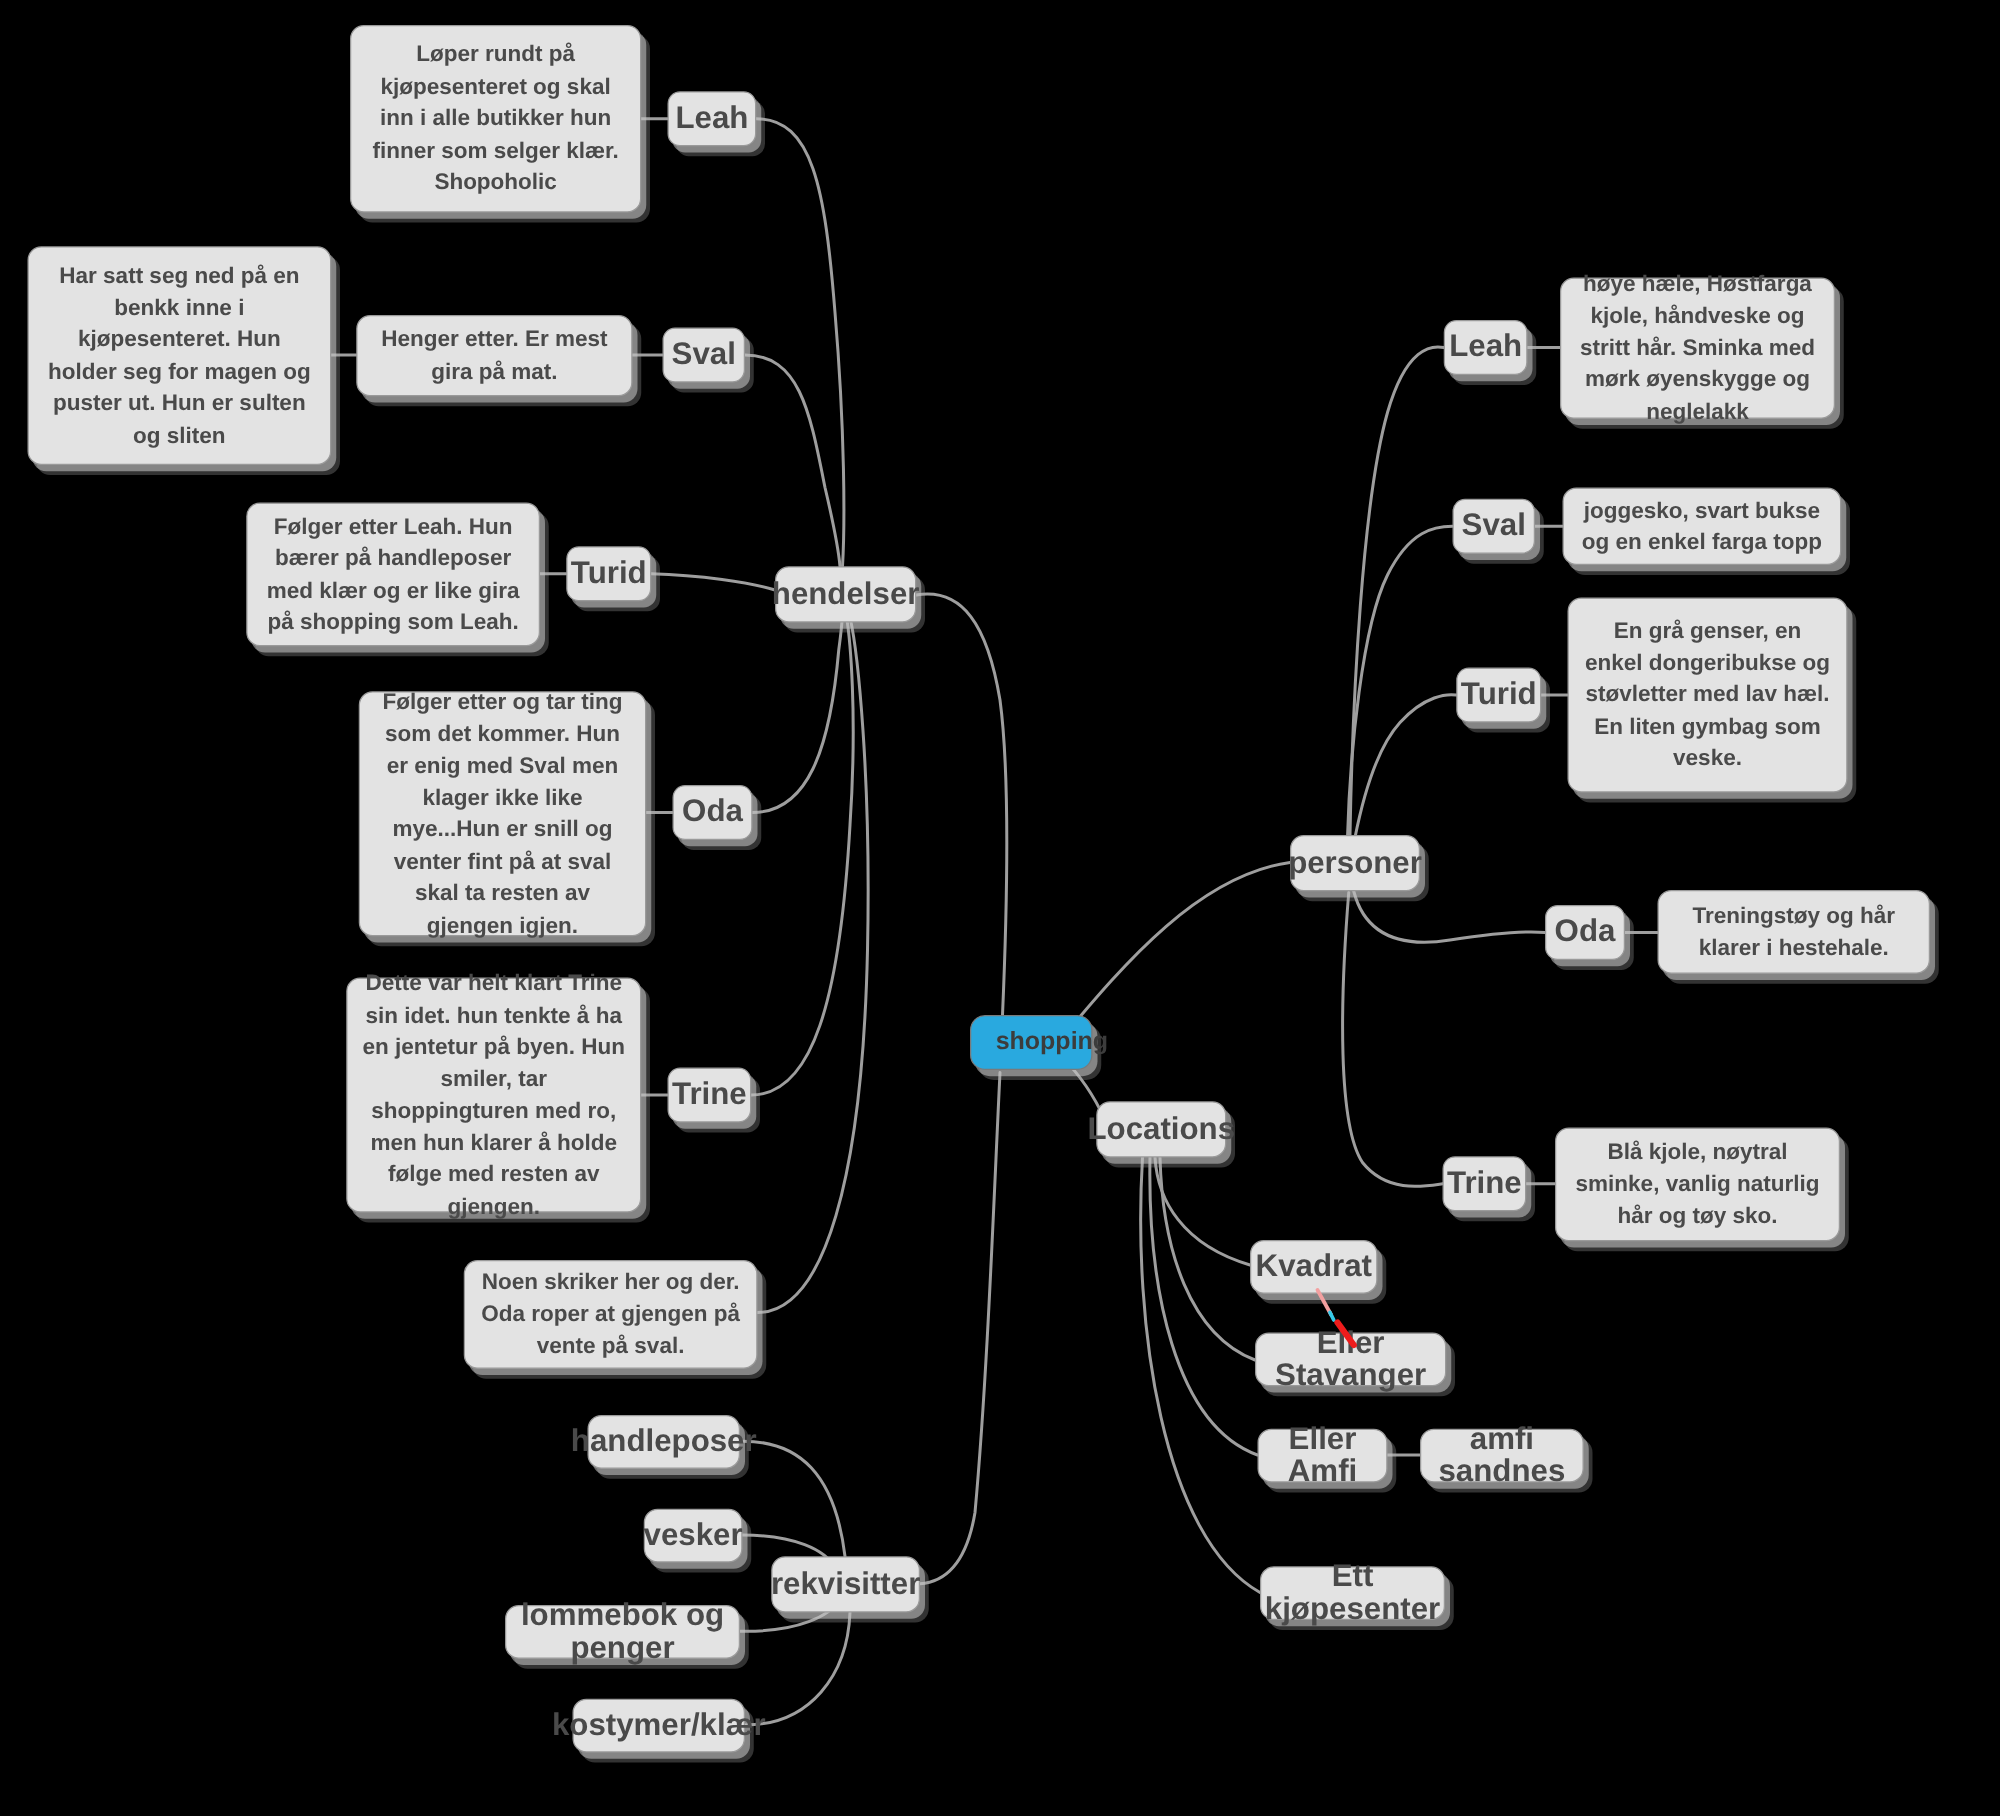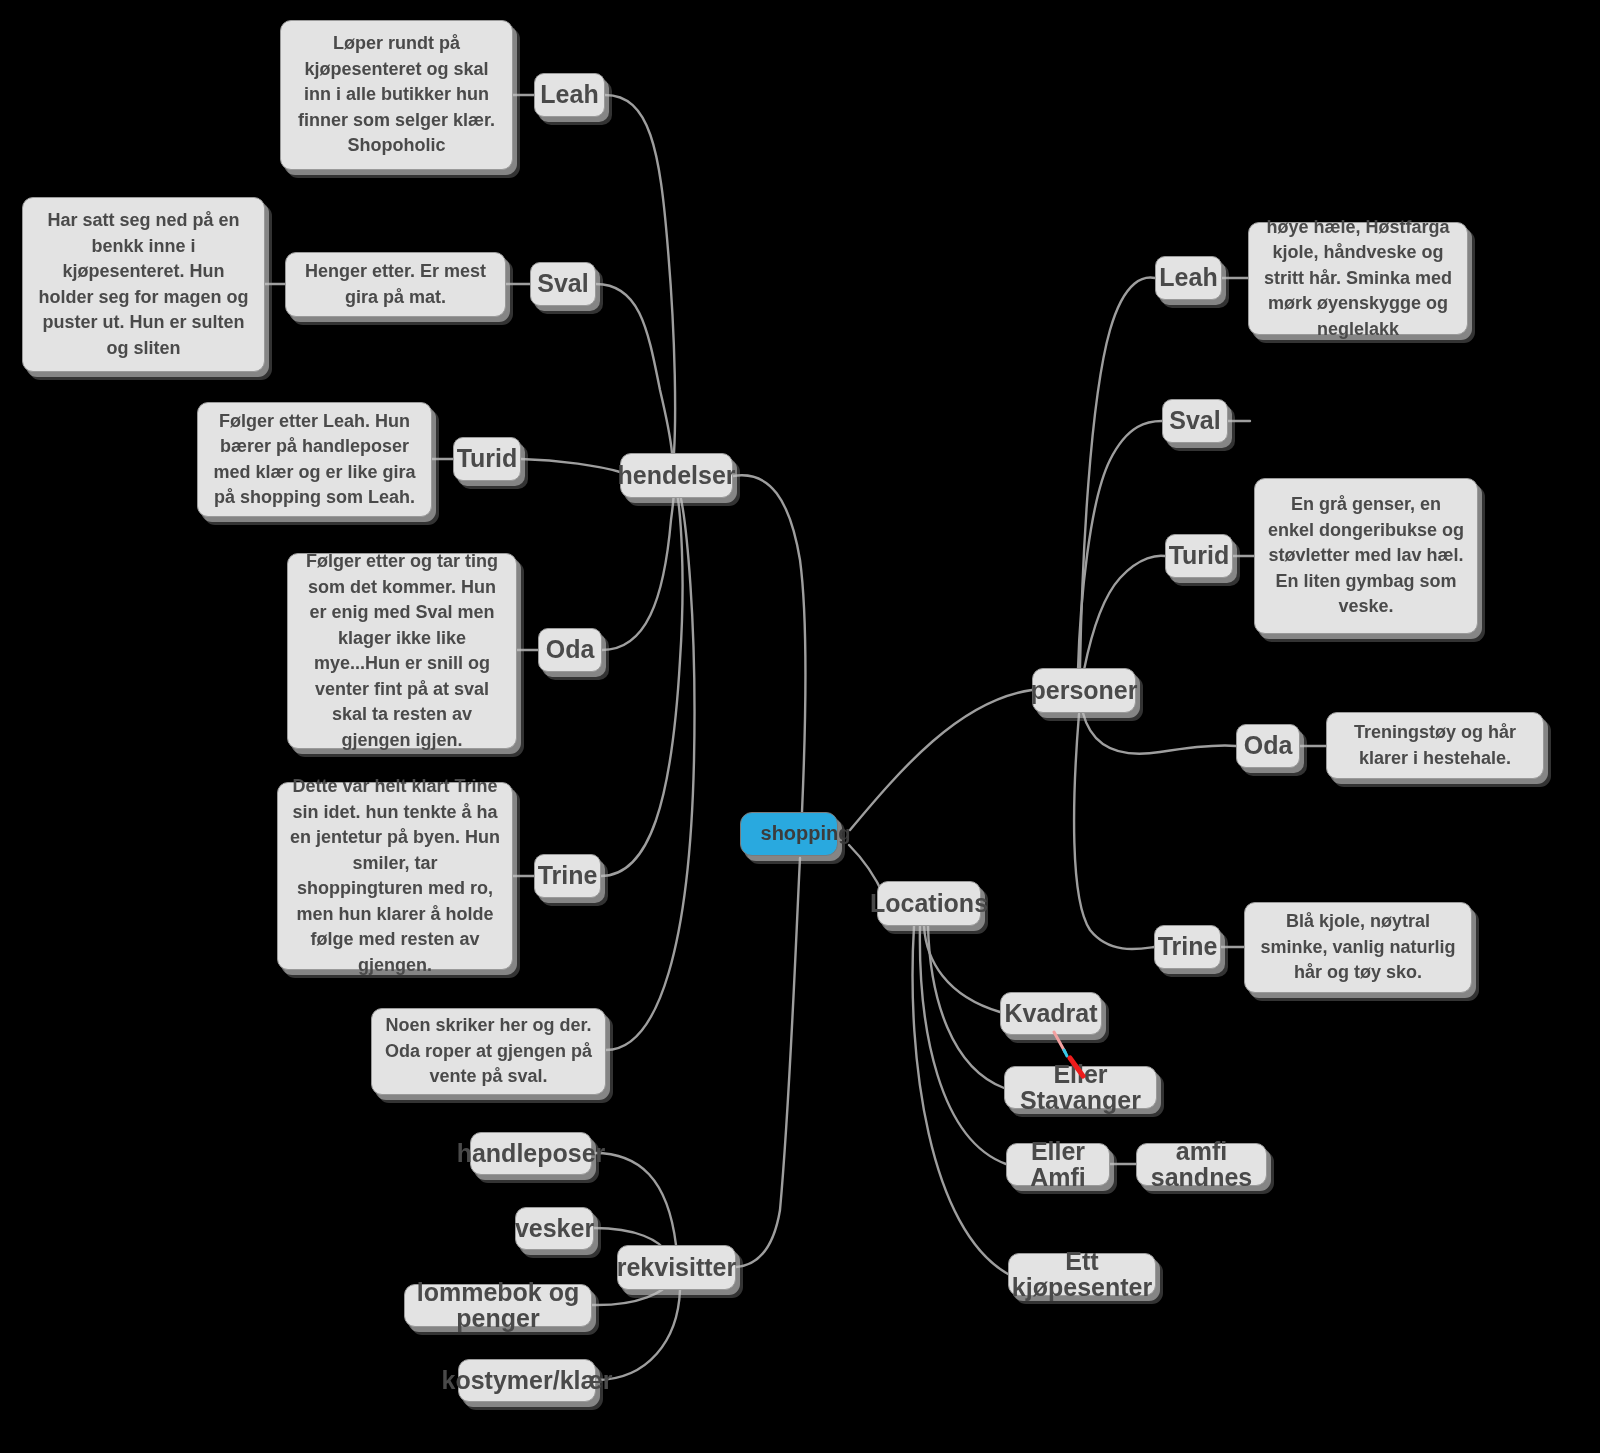--- a/index.html
+++ b/index.html
@@ -94,21 +94,21 @@
 
       <path d="M1110,1164 L1136,1164"></path>
 
       <path d="M592,1153 C640,1152 668,1180 676,1245"></path>
       <path d="M594,1228 C636,1228 660,1240 668,1254"></path>
       <path d="M592,1305 C640,1306 664,1292 672,1280"></path>
       <path d="M596,1380 C648,1380 678,1340 680,1290"></path>
     </g>
   </svg>
 
-  <div class="node center" style="left:740px;top:812px;width:98px;height:44px;padding-left:44px;">shopping</div>
+  <div class="node center" style="left:776px;top:812px;width:98px;height:44px;padding-left:44px;">shopping</div>
 
   <div class="node" style="left:620px;top:453px;width:113px;height:45px;">hendelser</div>
 
   <div class="node" style="left:1032px;top:668px;width:104px;height:45px;">personer</div>
 
   <div class="node" style="left:877px;top:881px;width:104px;height:45px;">Locations</div>
 
   <div class="node" style="left:617px;top:1245px;width:119px;height:45px;">rekvisitter</div>
 
   <div class="node small" style="left:534px;top:73px;width:71px;height:44px;">Leah</div>
@@ -126,20 +126,21 @@
 
   <div class="node small" style="left:534px;top:854px;width:67px;height:44px;">Trine</div>
   <div class="node leaf" style="left:277px;top:782px;width:236px;height:188px;">Dette var helt klart Trine sin idet. hun tenkte å ha en jentetur på byen. Hun smiler, tar shoppingturen med ro, men hun klarer å holde følge med resten av gjengen.</div>
 
   <div class="node leaf" style="left:371px;top:1008px;width:235px;height:87px;">Noen skriker her og der. Oda roper at gjengen på vente på sval.</div>
 
   <div class="node small" style="left:1155px;top:256px;width:67px;height:44px;">Leah</div>
   <div class="node leaf" style="left:1248px;top:222px;width:220px;height:113px;">høye hæle, Høstfarga kjole, håndveske og stritt hår. Sminka med mørk øyenskygge og neglelakk</div>
 
   <div class="node small" style="left:1162px;top:399px;width:66px;height:44px;">Sval</div>
+  <div class="node leaf" style="left:1250px;top:390px;width:223px;height:62px;">joggesko, svart bukse og en enkel farga topp</div>
 
   <div class="node small" style="left:1165px;top:534px;width:68px;height:44px;">Turid</div>
   <div class="node leaf" style="left:1254px;top:478px;width:224px;height:156px;">En grå genser, en enkel dongeribukse og støvletter med lav hæl. En liten gymbag som veske.</div>
 
   <div class="node small" style="left:1236px;top:724px;width:64px;height:44px;">Oda</div>
   <div class="node leaf" style="left:1326px;top:712px;width:218px;height:67px;">Treningstøy og hår klarer i hestehale.</div>
 
   <div class="node small" style="left:1154px;top:925px;width:67px;height:44px;">Trine</div>
   <div class="node leaf" style="left:1244px;top:902px;width:228px;height:91px;">Blå kjole, nøytral sminke, vanlig naturlig hår og tøy sko.</div>
 

